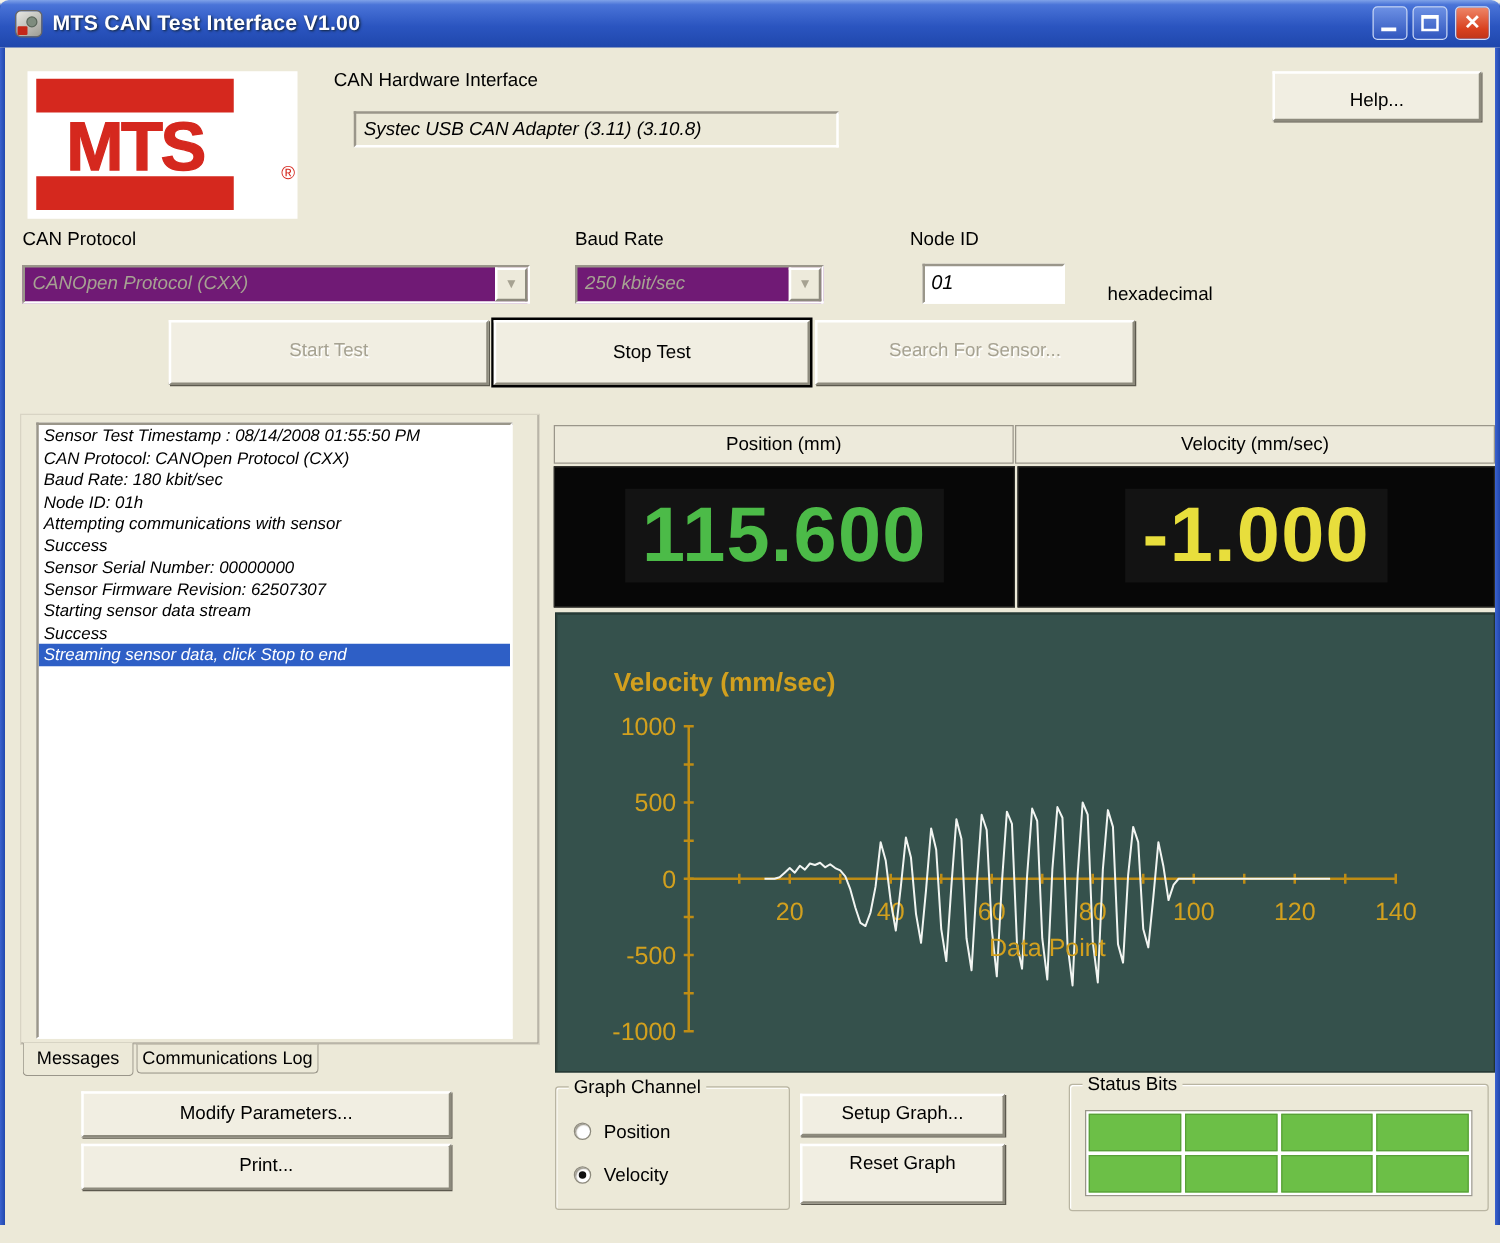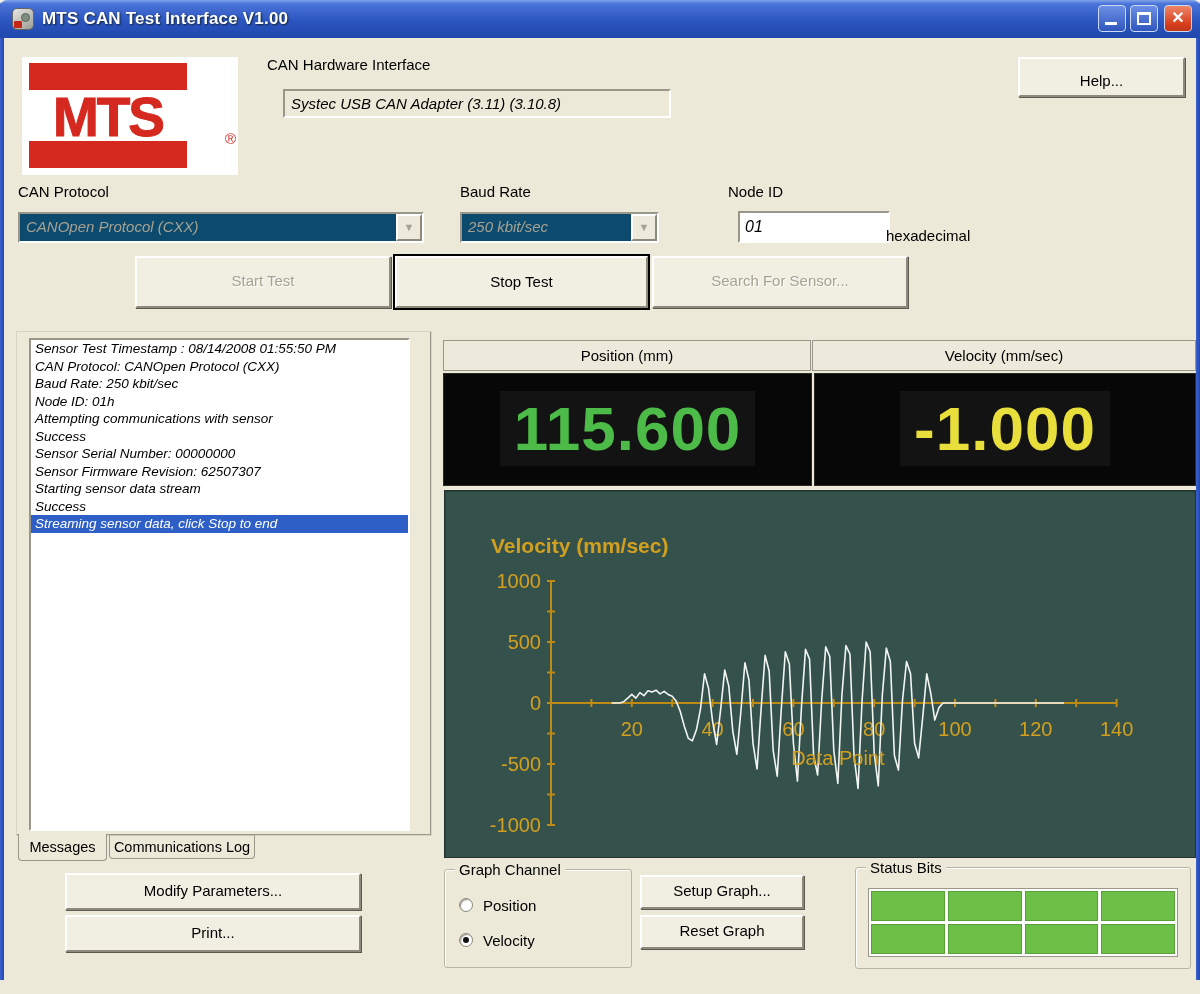--- a/index.html
+++ b/index.html
@@ -41,21 +41,21 @@
     border-top:2px solid #FFFFFF; border-left:2px solid #FFFFFF;
     border-bottom:2px solid #8D8A7D; border-right:2px solid #8D8A7D;
     box-shadow:1px 1px 0 #5C594E;
   }
   .sunken {
     border-top:2px solid #9A968A; border-left:2px solid #9A968A;
     border-bottom:2px solid #FFFFFF; border-right:2px solid #FFFFFF;font-style:italic;
   }
   .btn { position:absolute; font-size:15px; color:#000; text-align:center; cursor:default; }
   .btn.disabled { color:#A6A292; text-shadow:1px 1px 0 #fff; }
-  .combo { position:absolute; background:#0c4a6e;padding-left:20px; }
+  .combo { position:absolute; background:#701a75;padding-left:20px; }
   .combo .val { position:absolute; left:6px; top:4px; font-size:15px; color:#A6A292; }
   .combo .drop {
     position:absolute; right:0px; top:0px; width:26px; height:100%;
     background:#EDEADB; border-top:2px solid #fff; border-left:2px solid #fff;
     border-bottom:2px solid #8D8A7D; border-right:2px solid #8D8A7D;
     color:#A6A292; font-size:11px; text-align:center; line-height:22px;
   }
   .groupbox { position:absolute; border:1px solid #B9B5A2; border-radius:3px;
     box-shadow:inset 1px 1px 0 #fff; }
   .groupbox .gb-label { position:absolute; top:-9px; left:10px; background:#ECE9D8; padding:0 4px; font-size:15px; }
@@ -74,21 +74,21 @@
   #hw-field { position:absolute; left:283px; top:89px; width:388px; height:29px;
     background:#ECE9D8; font-size:15px; color:#000; padding:4px 0 0 6px; }
   #help-btn { left:1018px; top:57px; width:167px; height:40px; line-height:44px; }
 
   
   #can-protocol-label { left:18px; top:183px; }
   #baud-rate-label { left:460px; top:183px; }
   #node-id-label { left:728px; top:183px; }
   #can-protocol-select { left:18px; top:212px; width:406px; height:31px; }
   #baud-rate-select { left:460px; top:212px; width:199px; height:31px; }
-  #node-id-input { position:absolute; left:738px; top:211px; width:152px; height:32px;
+  #node-id-input { position:absolute; left:738px; top:211px; width:114px; height:32px;
     background:#fff; font-size:16px; font-family:"Liberation Sans",sans-serif; padding-left:5px; outline:none; }
   #hex-label { left:886px; top:227px; }
 
   
   #start-btn { left:135px; top:256px; width:256px; height:52px; line-height:46px; }
   #stop-btn-outer { position:absolute; left:393px; top:254px; width:257px; height:56px; border:2px solid #000; background:#F1EEE2; }
   #stop-btn { position:absolute; left:0; top:0; width:100%; height:100%; line-height:48px; font-size:15px; text-align:center;
     border-top:2px solid #fff; border-left:2px solid #fff; border-bottom:2px solid #8D8A7D; border-right:2px solid #8D8A7D; }
   #search-btn { left:652px; top:256px; width:256px; height:52px; line-height:46px; }
 
@@ -127,21 +127,21 @@
   .radio-row { position:absolute; left:14px; height:16px; }
   .radio { position:absolute; left:0; top:0; width:14px; height:14px; border-radius:50%;
     background:#fff; border:1px solid #8D8A7D;
     box-shadow:inset 1px 1px 1px #9A968A; }
   .radio.checked::after { content:""; position:absolute; left:3px; top:3px; width:6px; height:6px;
     border-radius:50%; background:#111; }
   .radio-label { position:absolute; left:24px; top:-1px; font-size:15px; }
   #radio-row-position { top:28px; }
   #radio-row-velocity { top:63px; }
   #setup-graph-btn { left:640px; top:875px; width:164px; height:34px; line-height:28px; }
-  #reset-graph-btn { left:640px; top:915px; width:164px; height:34px; line-height:28px; }
+  #reset-graph-btn { left:640px; top:915px; width:164px; height:48px; line-height:28px; }
 
   #status-bits-group { left:855px; top:867px; width:336px; height:102px; }
   #status-grid { position:absolute; left:12px; top:20px; width:310px; height:69px;
     border:1px solid #9A968A; background:#fff;
     display:grid; grid-template-columns:repeat(4,1fr); grid-template-rows:repeat(2,1fr); gap:3px; padding:2px; }
   .status-cell { border:1px solid #58A038; }
 </style>
 </head>
 <body>
 
@@ -193,21 +193,21 @@
 <div class="btn raised disabled" id="start-btn">Start Test</div>
 <div id="stop-btn-outer">
   <div id="stop-btn">Stop Test</div>
 </div>
 <div class="btn raised disabled" id="search-btn">Search For Sensor...</div>
 
 <div id="tab-page"></div>
 <div class="sunken" id="message-list">
     <div class="list-row">Sensor Test Timestamp : 08/14/2008 01:55:50 PM</div>
     <div class="list-row">CAN Protocol: CANOpen Protocol (CXX)</div>
-    <div class="list-row">Baud Rate: 250 kbit/sec</div>
+    <div class="list-row">Baud Rate: 180 kbit/sec</div>
     <div class="list-row">Node ID: 01h</div>
     <div class="list-row">Attempting communications with sensor</div>
     <div class="list-row">Success</div>
     <div class="list-row">Sensor Serial Number: 00000000</div>
     <div class="list-row">Sensor Firmware Revision: 62507307</div>
     <div class="list-row">Starting sensor data stream</div>
     <div class="list-row">Success</div>
     <div class="list-row selected">Streaming sensor data, click Stop to end</div>
   </div>
 <div class="tab" id="tab-messages">Messages</div>

